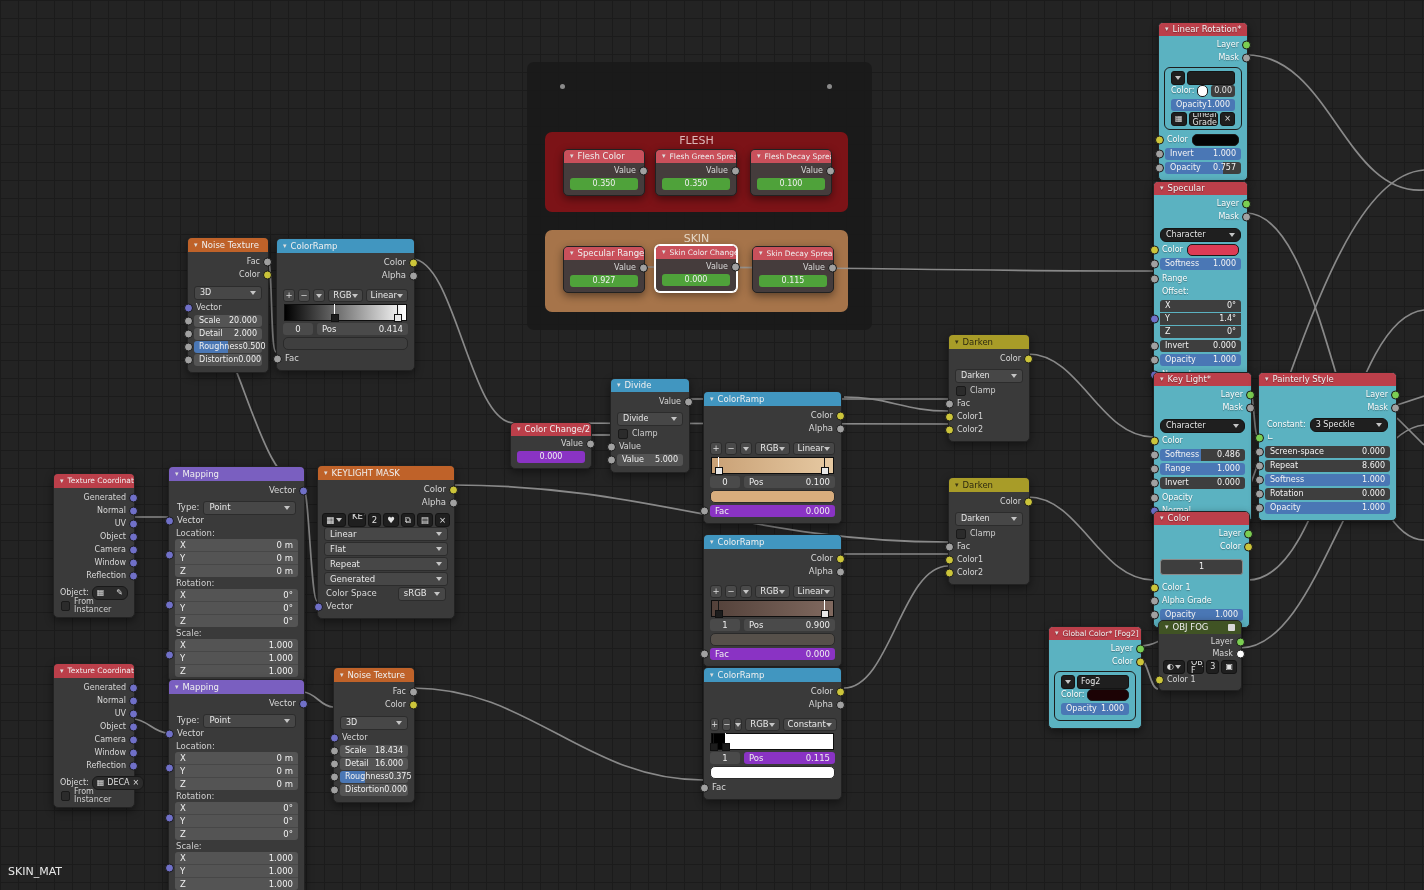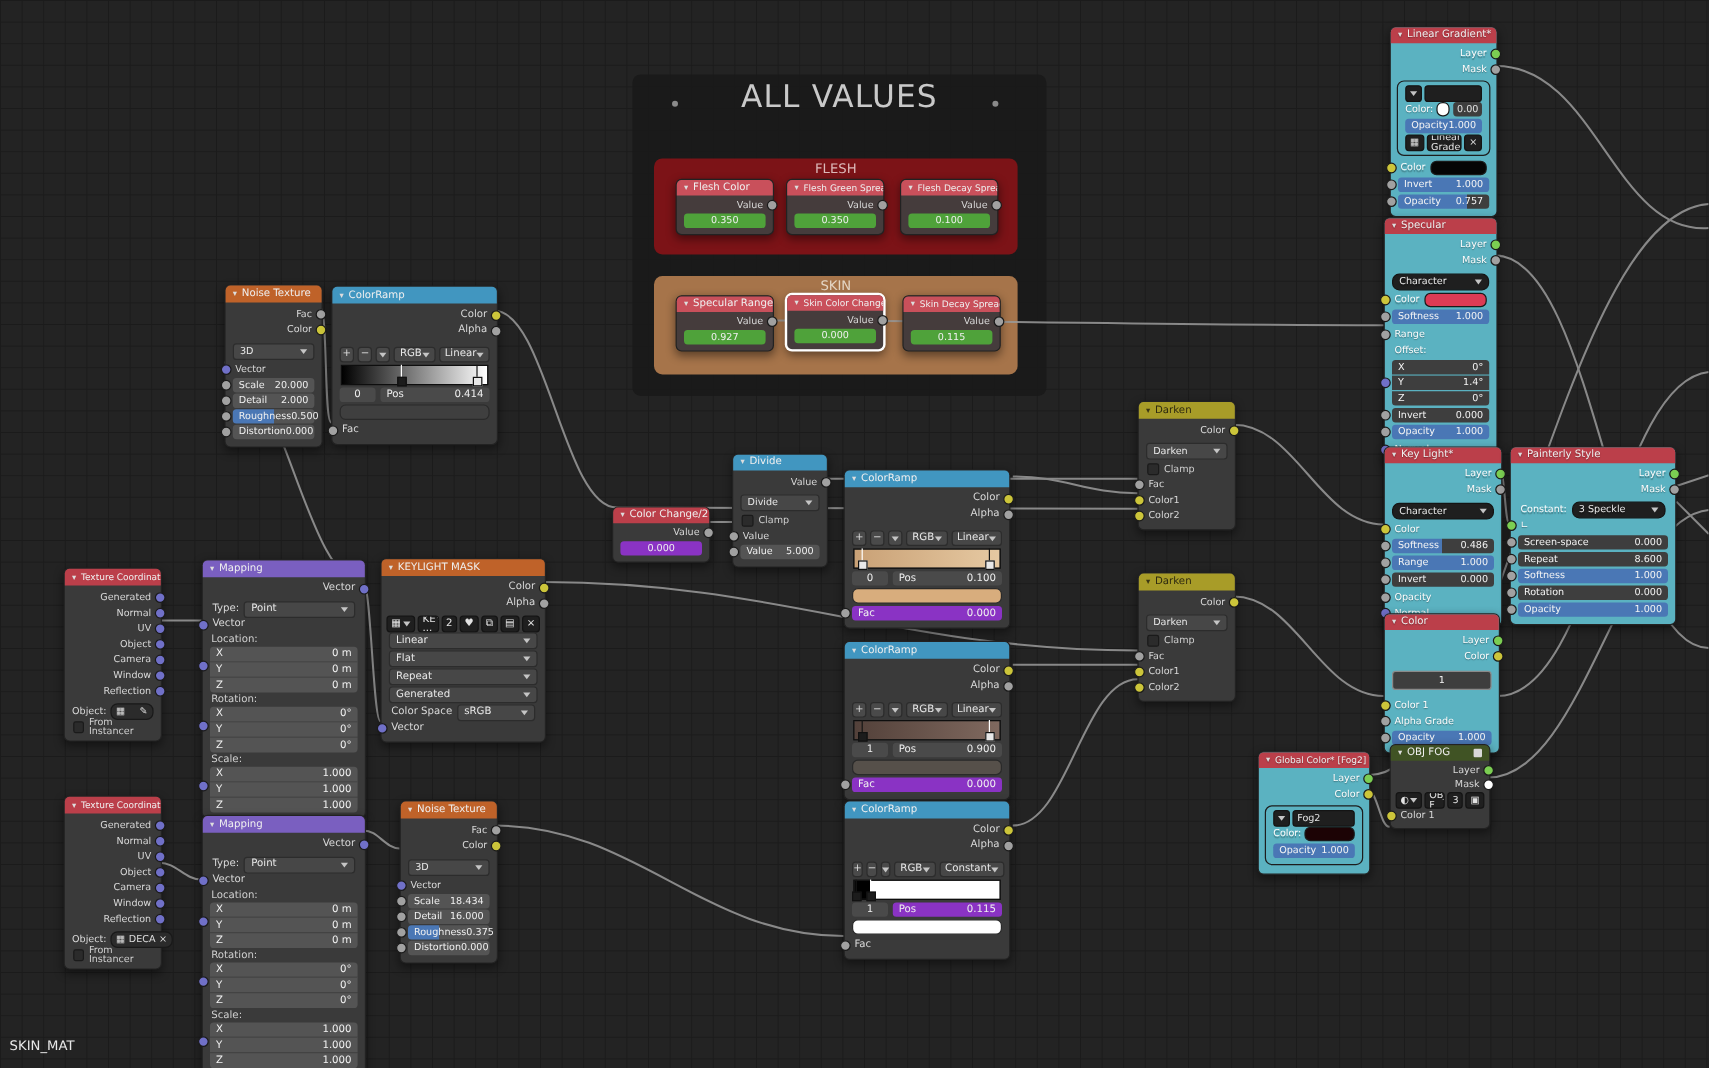--- a/index.html
+++ b/index.html
@@ -100,21 +100,20 @@
     <path d="M1250 392 C1254 392 1254 437 1258 437"></path>
     <path d="M1397 405 L1424 396"></path>
     <path d="M1397 418 L1424 445"></path>
     <path d="M1246 213 C1330 213 1345 540 1424 540"></path>
     <path d="M1247 55 C1330 55 1345 196 1424 190"></path>
     <path d="M1140 646 C1250 646 1300 178 1424 170"></path>
   </g>
 </svg>
 
 <div class="frame" style="left:527px;top:62px;width:345px;height:268px;background:#191919f0;">
-  <div class="frame-title" style="font-size:26px;margin-top:4px;letter-spacing:1px;">ALL VALUES</div>
   <div class="dot" style="left:33px;top:22px;"></div>
   <div class="dot" style="right:40px;top:22px;"></div>
 </div>
 <div class="frame" style="left:545px;top:132px;width:303px;height:80px;background:#7c1317;">
   <div class="frame-title" style="font-size:11px;margin-top:2px;color:#dcb9b9;">FLESH</div>
 </div>
 <div class="frame" style="left:545px;top:230px;width:303px;height:82px;background:#a6744a;">
   <div class="frame-title" style="font-size:11px;margin-top:2px;color:#e4d6c5;">SKIN</div>
 </div>
 
@@ -458,21 +457,21 @@
           <span class="caret"></span>
         </div>
     <div class="dd">
           <span>Repeat</span>
           <span class="caret"></span>
         </div>
     <div class="dd">
           <span>Generated</span>
           <span class="caret"></span>
         </div>
-    <div class="row" style="gap:4px;">
+    <div class="row" style="gap:21px;">
       <span>Color Space</span>
       <span class="dd" style="flex:1;margin:0;">
             <span>sRGB</span>
             <span class="caret"></span>
           </span>
     </div>
     <div class="row">
           <span class="sock l s-purple"></span>
           <span>Vector</span>
         </div>
@@ -902,21 +901,21 @@
           <span>Distortion</span>
           <span>0.000</span>
           <span class="sock l s-gray" style="left:-10px;"></span>
         </div>
   </div>
 </div>
 
 <div class="node teal" style="left:1158px;top:22px;width:88px;font-size:8px;">
   <div class="hdr hdr-red" style="height:13px;">
         <span class="arr">▾</span>
-        <span>Linear Gradient*</span>
+        <span>Linear Rotation*</span>
       </div>
   <div class="body" style="padding:2px 0 4px;">
     <div class="tlabel out">
           <span>Layer</span>
           <span class="sock r s-green"></span>
         </div>
     <div class="tlabel out">
           <span>Mask</span>
           <span class="sock r s-gray"></span>
         </div>

